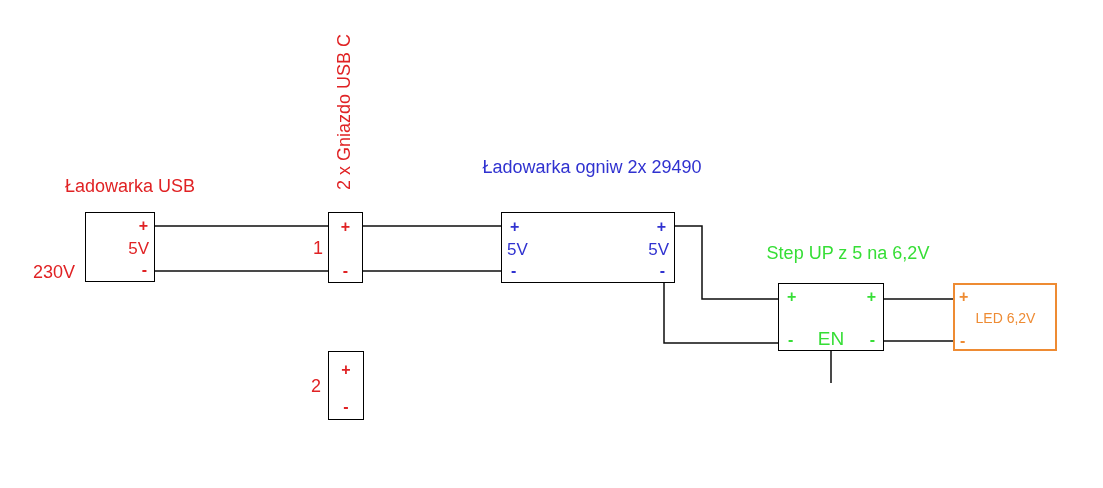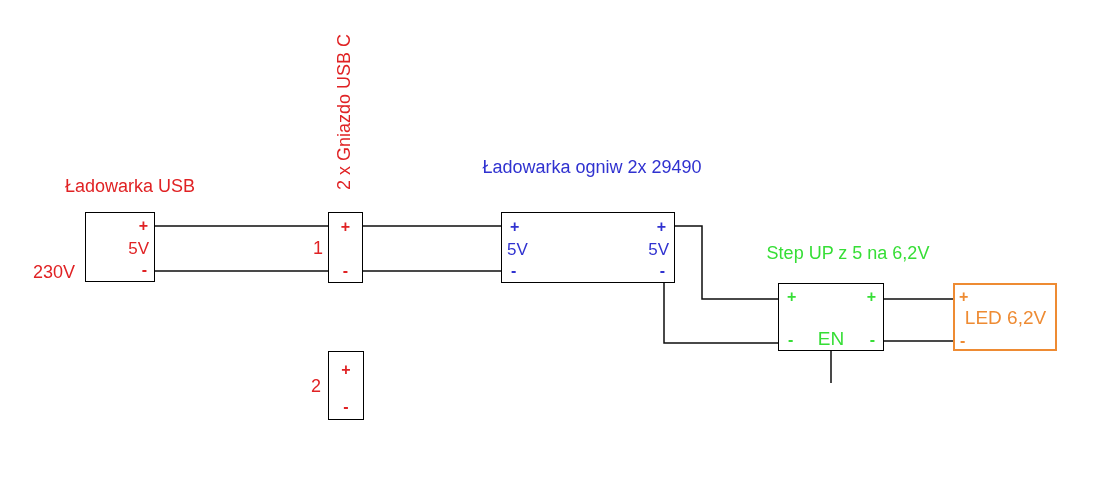--- a/index.html
+++ b/index.html
@@ -162,17 +162,17 @@
   <div class="box" style="left:778px; top:283px; width:106px; height:68px;">
     <span class="port green" style="left:8px; top:5px;">+</span>
     <span class="port green" style="right:7px; top:5px;">+</span>
     <span class="port green" style="left:9px; top:48px;">-</span>
     <span class="lbl green center" style="left:0; right:0; top:46px; font-size:19px;">EN</span>
     <span class="port green" style="right:8px; top:48px;">-</span>
   </div>
 
   <div class="box" id="box-led" style="left:953px; top:283px; width:104px; height:68px;">
     <span class="port orange" style="left:4px; top:4px;">+</span>
-    <span class="lbl orange center" style="left:1px; right:0; top:24px; font-size:19px;">LED 6,2V</span>
+    <span class="lbl orange center" style="left:1px; right:0; top:24px; font-size:14px;">LED 6,2V</span>
     <span class="port orange" style="left:5px; top:48px;">-</span>
   </div>
 
 </div>
 
 </body></html>

